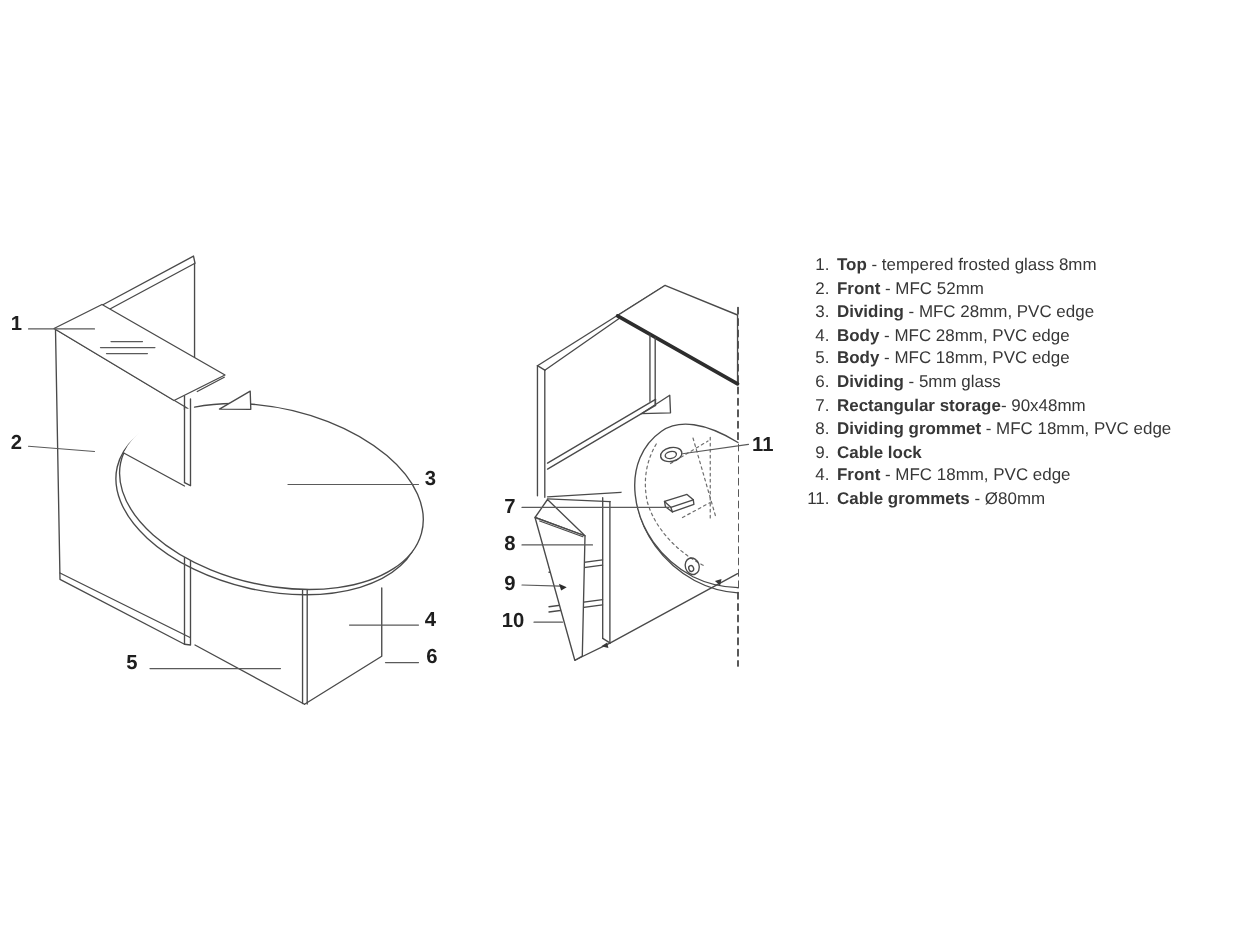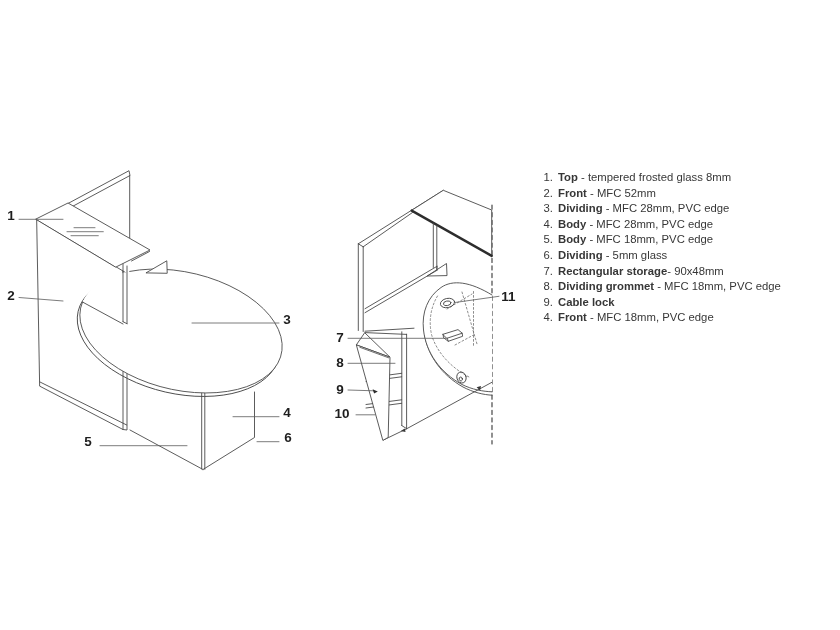--- a/index.html
+++ b/index.html
@@ -236,13 +236,18 @@
   <div class="lrow">
       <span class="lnum">9.</span>
       <span class="lname">Cable lock</span>
       <span class="ldesc"></span>
     </div>
   <div class="lrow">
       <span class="lnum">4.</span>
       <span class="lname">Front</span>
       <span class="ldesc"> - MFC 18mm, PVC edge</span>
     </div>
+  <div class="lrow">
+      <span class="lnum">11.</span>
+      <span class="lname">Cable grommets</span>
+      <span class="ldesc"> - Ø80mm</span>
+    </div>
 </div>
 
 </body></html>

